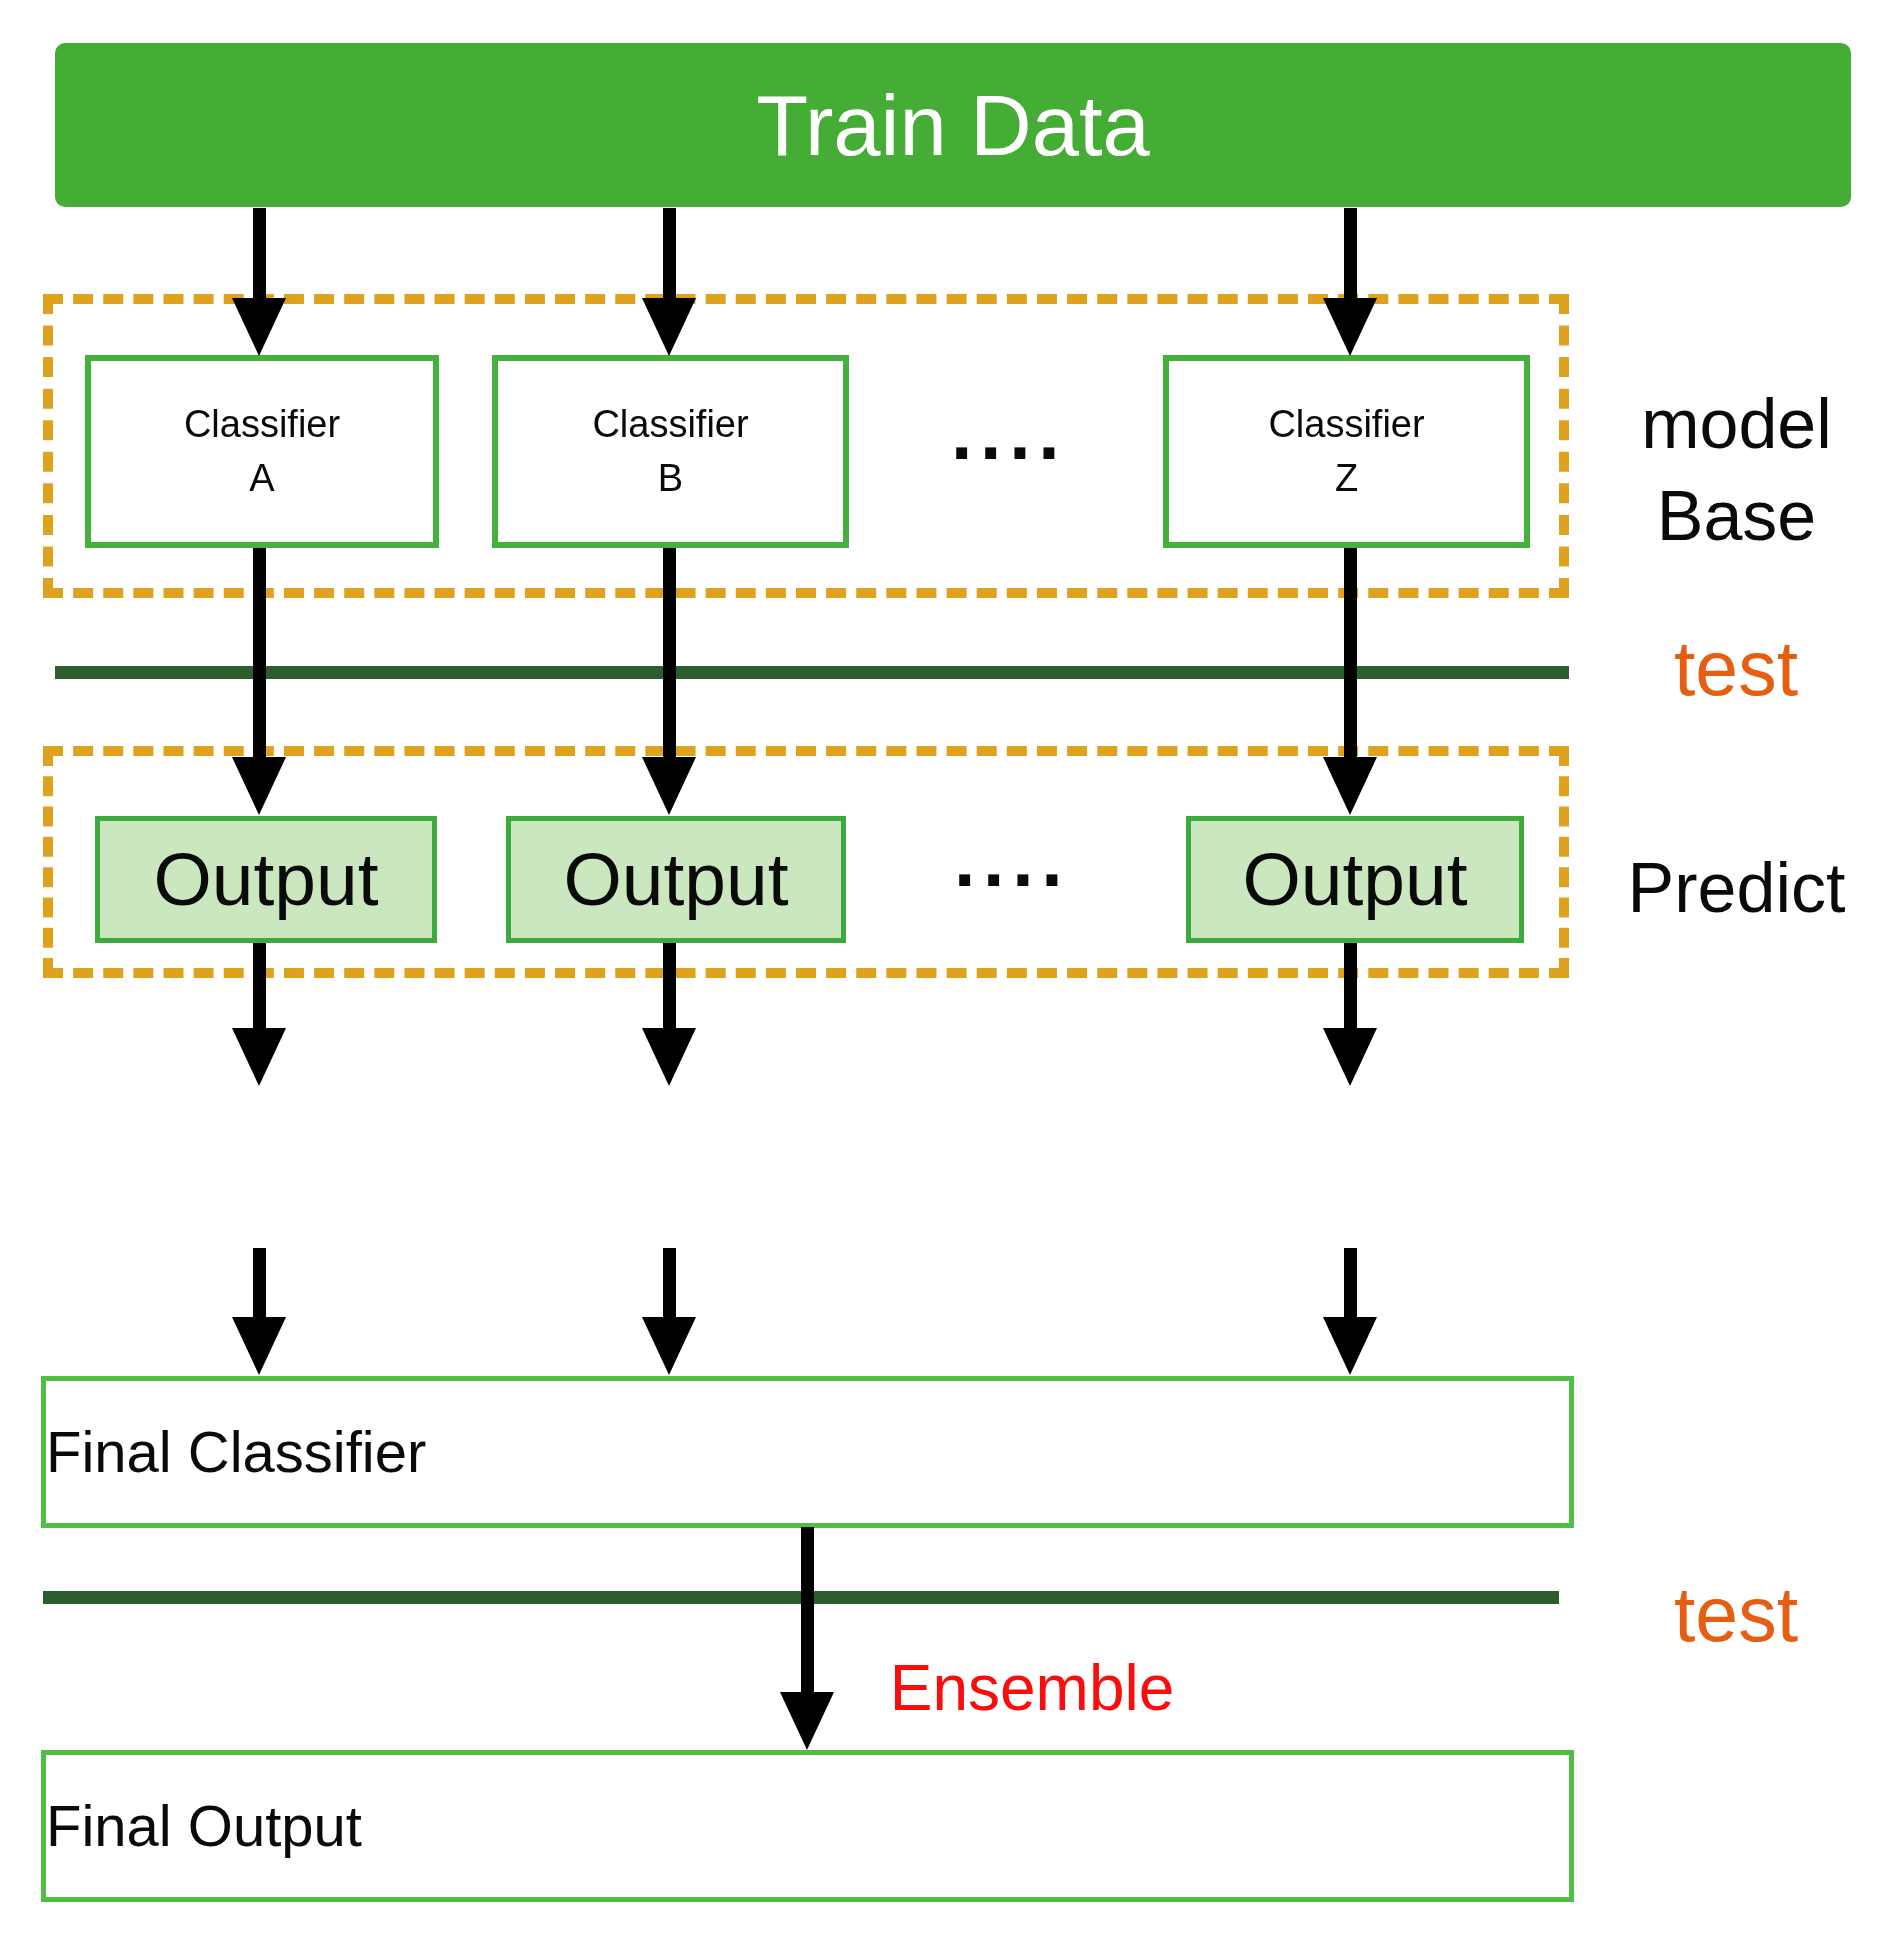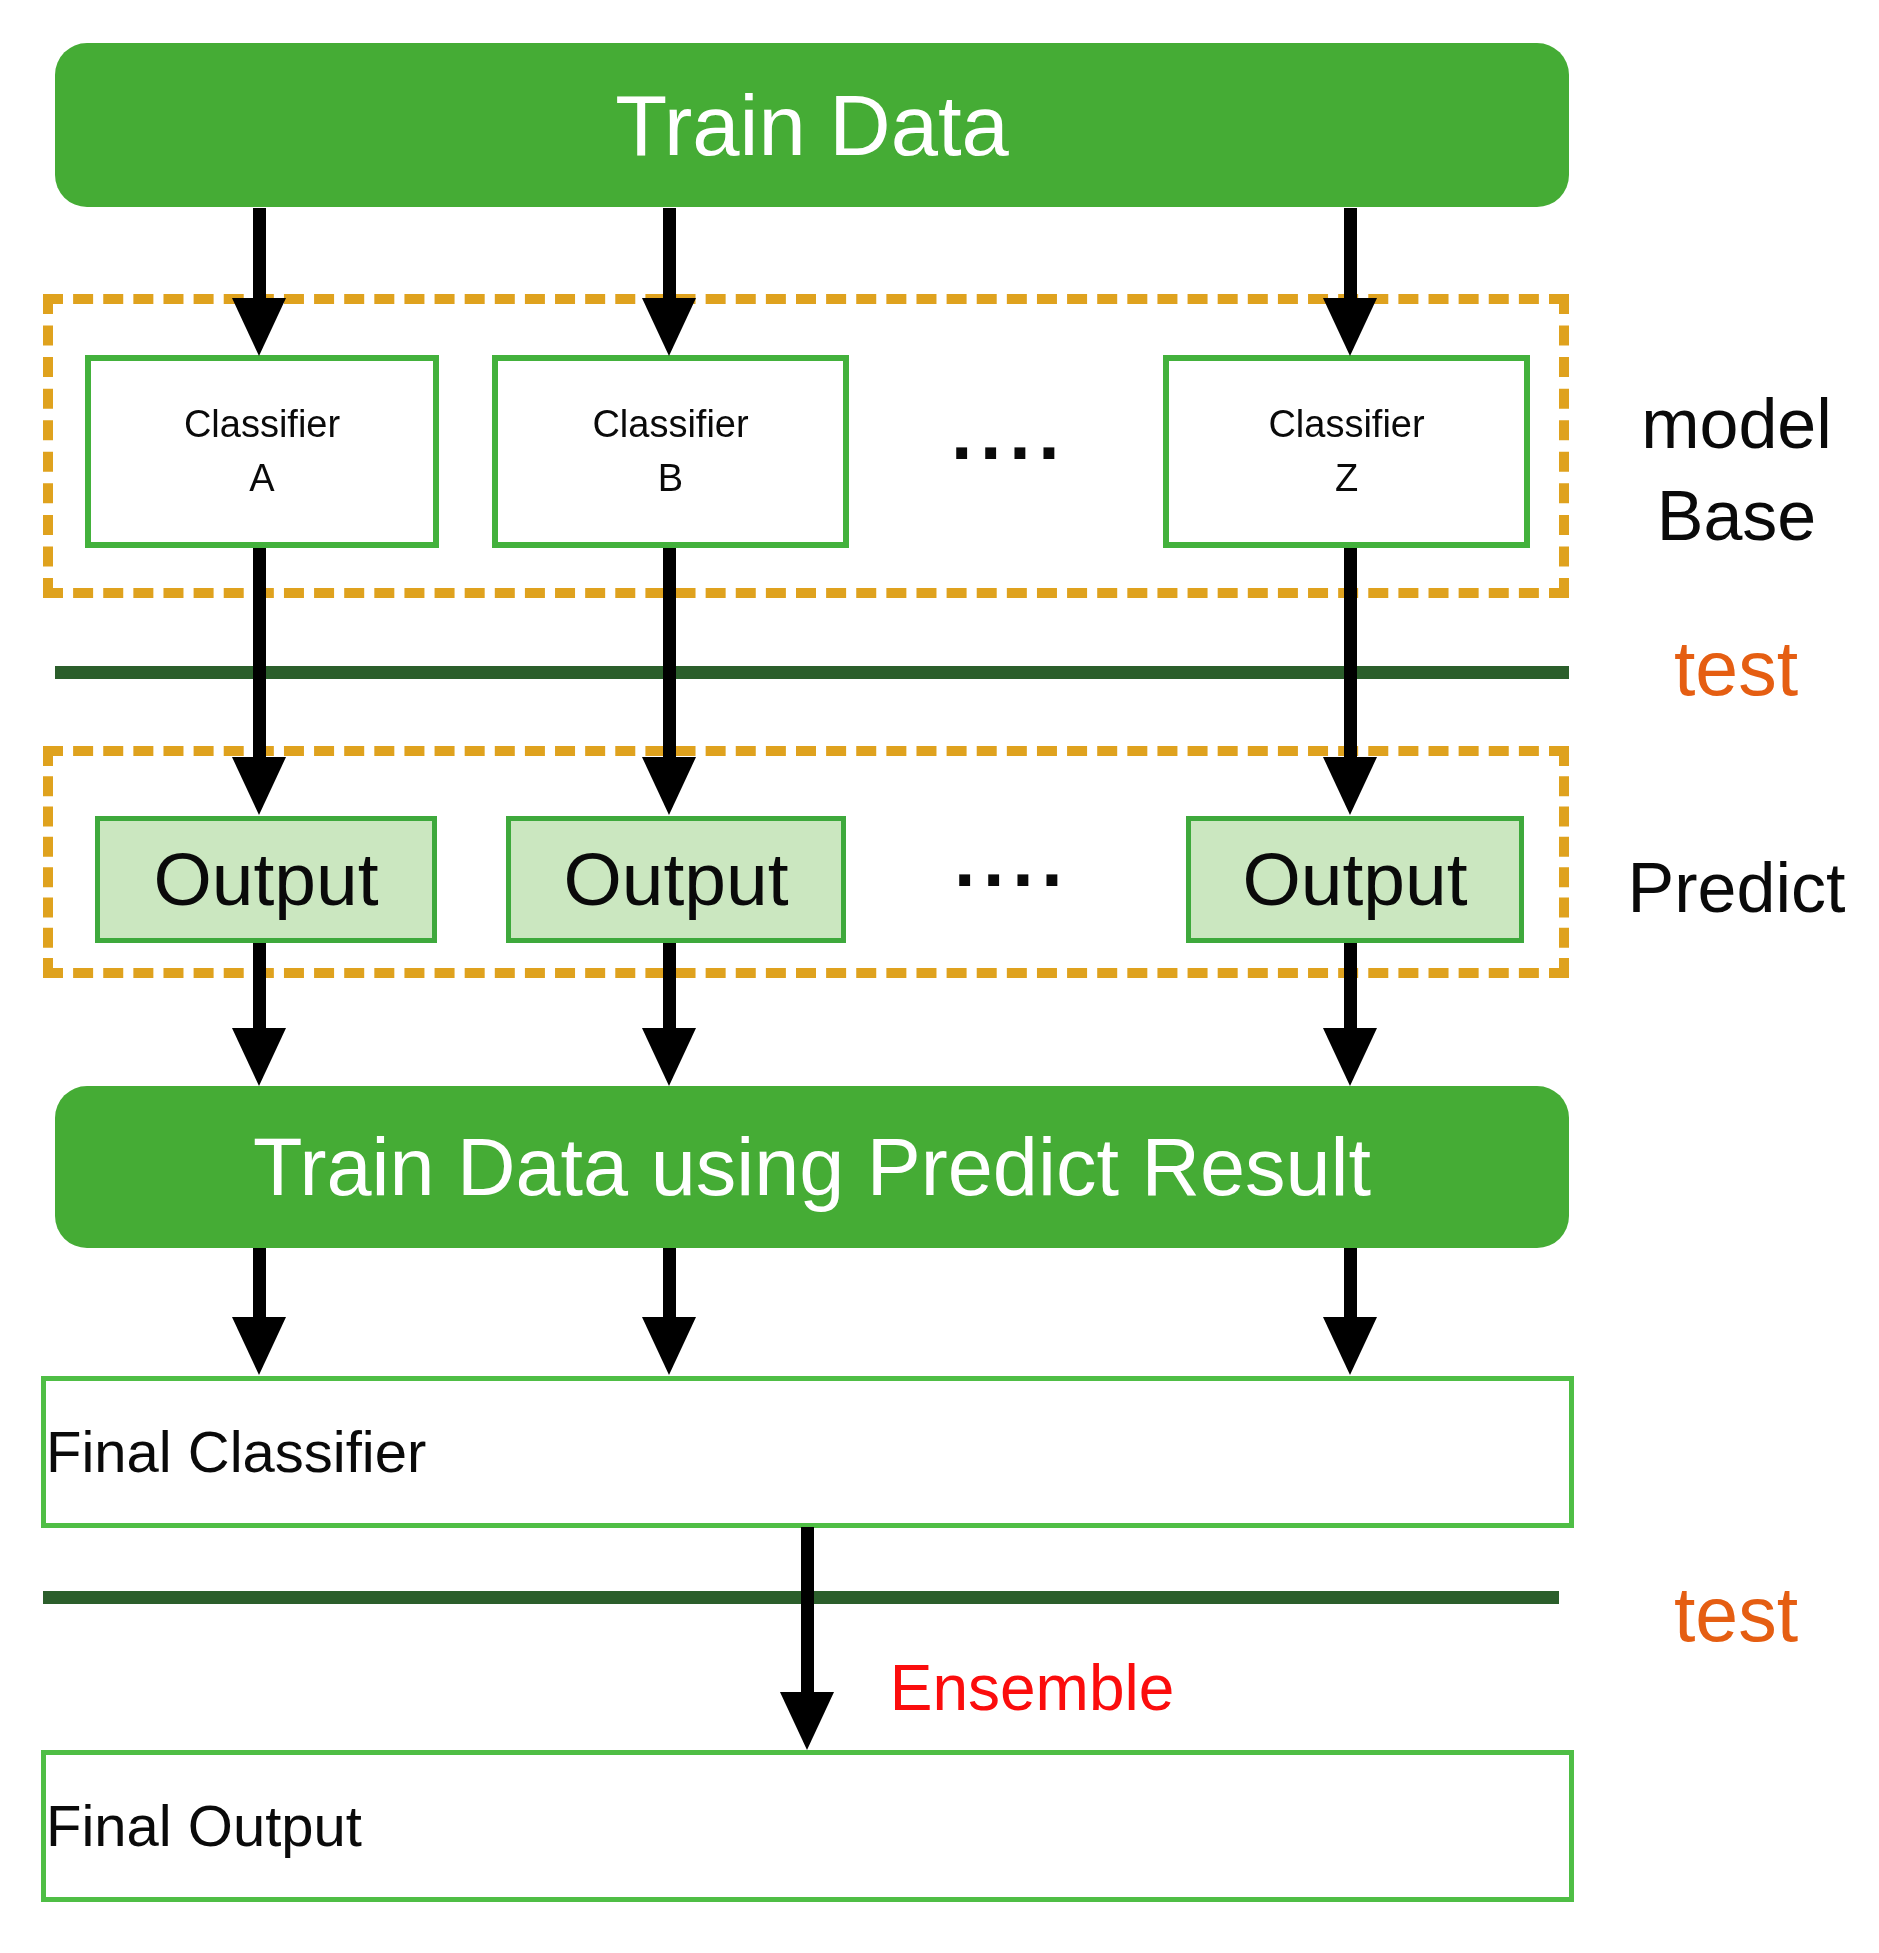--- a/index.html
+++ b/index.html
@@ -18,23 +18,23 @@
   html,body{margin:0;padding:0;background:#FFFFFF;}
   .canvas{
     position:relative;
     width:1880px;height:1953px;
     background:#FFFFFF;
     font-family:"Liberation Sans", sans-serif;
     overflow:hidden;
   }
   
   .bar{
-    position:absolute;left:55px;width:1514px;height:164px;
+    position:absolute;left:55px;width:1796px;height:164px;
     background:var(--green-bar);
-    border-radius:32px;
+    border-radius:10px;
     display:flex;align-items:center;justify-content:center;
     z-index:4;
   }
   .bar-label{
     color:var(--white-text);
     font-size:85px;line-height:1;white-space:nowrap;
   }
   #train-bar{top:43px;}
   #train-predict-bar{top:1086px;height:162px;}
   #train-predict-bar .bar-label{font-size:81px;}
@@ -221,23 +221,20 @@
     </div>
   <div class="arrow" style="left:642px;top:943px;height:143px">
       <div class="stem"></div>
       <div class="head"></div>
     </div>
   <div class="arrow" style="left:1323px;top:943px;height:143px">
       <div class="stem"></div>
       <div class="head"></div>
     </div>
 
-  <div class="bar" id="train-predict-bar">
-    <span class="bar-label">Train Data using Predict Result</span>
-  </div>
 
   <div class="arrow" style="left:232px;top:1248px;height:127px">
       <div class="stem"></div>
       <div class="head"></div>
     </div>
   <div class="arrow" style="left:642px;top:1248px;height:127px">
       <div class="stem"></div>
       <div class="head"></div>
     </div>
   <div class="arrow" style="left:1323px;top:1248px;height:127px">

